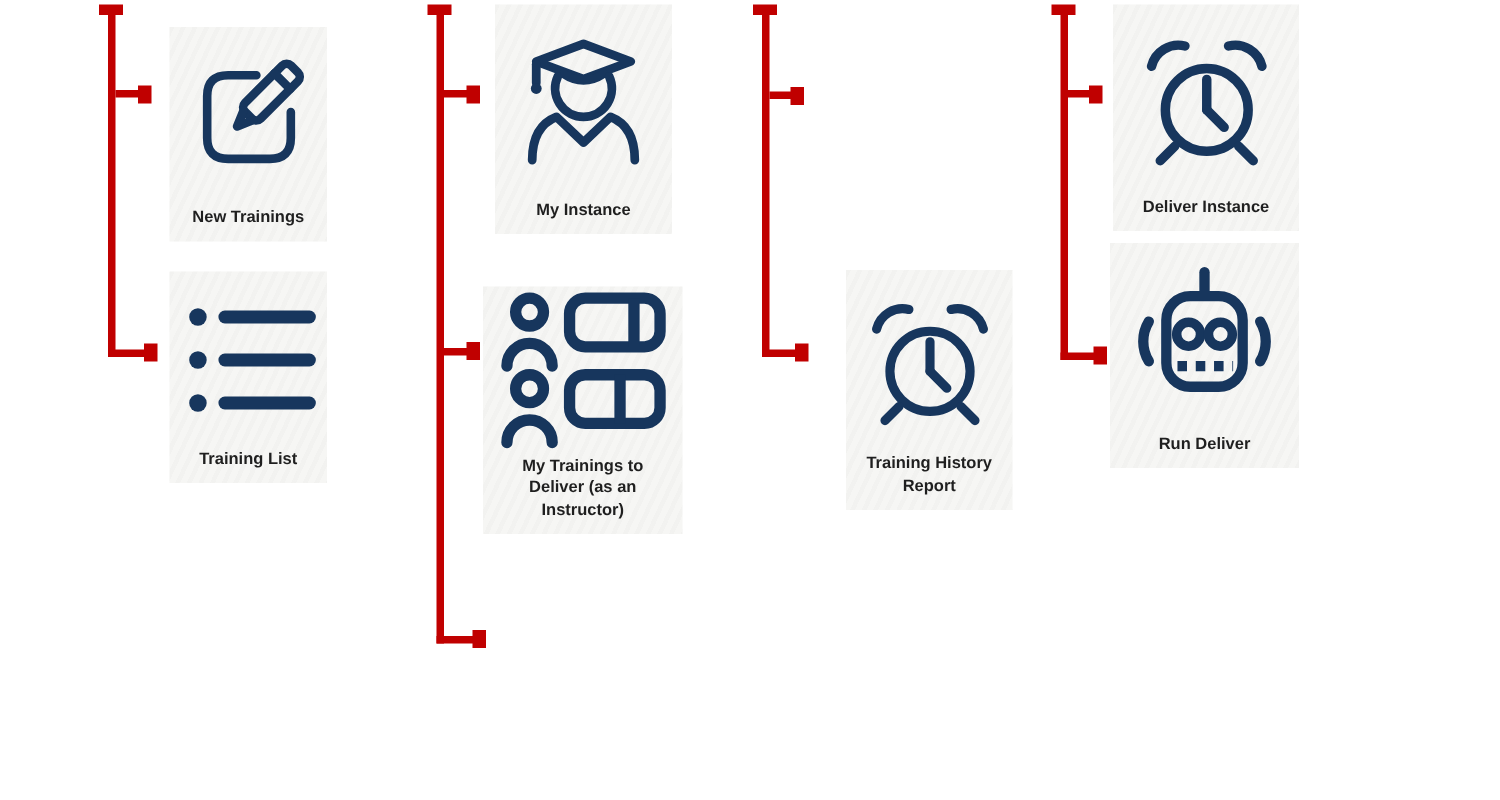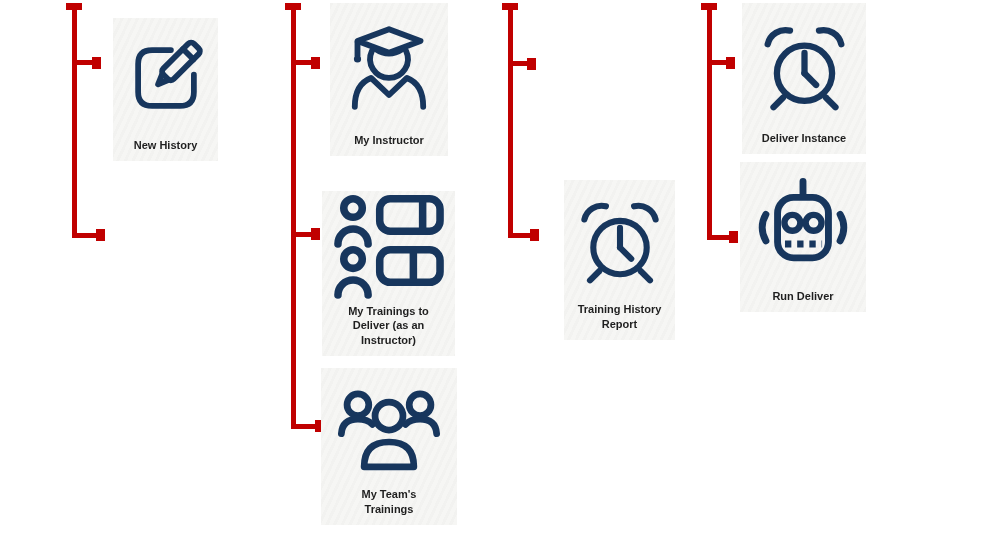--- a/index.html
+++ b/index.html
@@ -63,70 +63,69 @@
     <div class="icon-wrap">
       <svg width="82" height="82" viewBox="0 0 100 100" stroke-width="7">
         <path d="M56 16 H33 Q16 16 16 33 V67 Q16 84 33 84 H67 Q84 84 84 67 V46"></path>
         <g transform="rotate(45 58 40)">
           <rect x="49" y="-1" width="18" height="53" rx="5"></rect>
           <path d="M49 13 h18"></path>
           <path d="M52.5 52 L58 65 L63.5 52"></path>
         </g>
       </svg>
     </div>
-    <div class="label">New History</div>
+    <div class="label">New Trainings</div>
   </div>
 
+  <div class="card" style="left:113px;top:181px;width:105px;height:141px">
+    <div class="icon-wrap">
+      <svg width="90" height="86" viewBox="0 0 100 96" stroke-width="9.5">
+        <circle class="f" cx="12" cy="16" r="6.5"></circle>
+        <circle class="f" cx="12" cy="48" r="6.5"></circle>
+        <circle class="f" cx="12" cy="80" r="6.5"></circle>
+        <path d="M32 16 H95"></path>
+        <path d="M32 48 H95"></path>
+        <path d="M32 80 H95"></path>
+      </svg>
+    </div>
+    <div class="label">Training List</div>
+  </div>
 
   <div class="card" style="left:330px;top:3px;width:118px;height:153px">
     <div class="icon-wrap">
       <svg width="90" height="90" viewBox="0 0 100 100" stroke-width="6.5">
         <path d="M50 7 L85 20 L50 33 L15 20 Z"></path>
         <path d="M15 22 V36"></path>
         <circle class="f" cx="15" cy="40" r="4"></circle>
         <path d="M35 29 Q50 39 65 29"></path>
         <path d="M31 31 A 21 21 0 1 0 69 31"></path>
         <path d="M12 93 Q12 68 30 61 L50 80 L70 61 Q88 68 88 93"></path>
       </svg>
     </div>
-    <div class="label">My Instructor</div>
+    <div class="label">My Instance</div>
   </div>
 
   <div class="card" style="left:322px;top:191px;width:133px;height:165px">
     <div class="icon-wrap">
       <svg width="116" height="107" viewBox="0 0 100 92" stroke-width="6.5">
         <circle cx="19" cy="12" r="8"></circle>
         <path d="M6 43 A 13 13 0 0 1 32 43"></path>
         <rect x="42" y="4" width="52" height="28" rx="9"></rect>
         <path d="M79 4 V32" class="sq"></path>
         <circle cx="19" cy="56" r="8"></circle>
         <path d="M6 87 A 13 13 0 0 1 32 87"></path>
         <rect x="42" y="48" width="52" height="28" rx="9"></rect>
         <path d="M71 48 V76" class="sq"></path>
       </svg>
     </div>
     <div class="label">My Trainings to
 Deliver (as an
 Instructor)</div>
   </div>
 
-  <div class="card" style="left:321px;top:368px;width:136px;height:157px">
-    <div class="icon-wrap">
-      <svg width="104" height="87" viewBox="0 0 100 84" stroke-width="6.5">
-        <circle cx="20" cy="20" r="10.5"></circle>
-        <circle cx="80" cy="20" r="10.5"></circle>
-        <path d="M4 48 Q5 34 20 34 Q29 34 34 39"></path>
-        <path d="M96 48 Q95 34 80 34 Q71 34 66 39"></path>
-        <circle cx="50" cy="31" r="13.5"></circle>
-        <path d="M26 80 Q26 56 50 56 Q74 56 74 80 Z"></path>
-      </svg>
-    </div>
-    <div class="label">My Team's
-Trainings</div>
-  </div>
 
 
   <div class="card" style="left:564px;top:180px;width:111px;height:160px">
     <div class="icon-wrap">
       <svg width="94" height="90" viewBox="0 0 100 96" stroke-width="6.5">
         <path d="M35 11 A 19 19 0 0 0 12 25"></path>
         <path d="M65 11 A 19 19 0 0 1 88 25"></path>
         <circle cx="50" cy="55" r="28.5"></circle>
         <path d="M28 80 L18 90"></path>
         <path d="M72 80 L82 90"></path>

